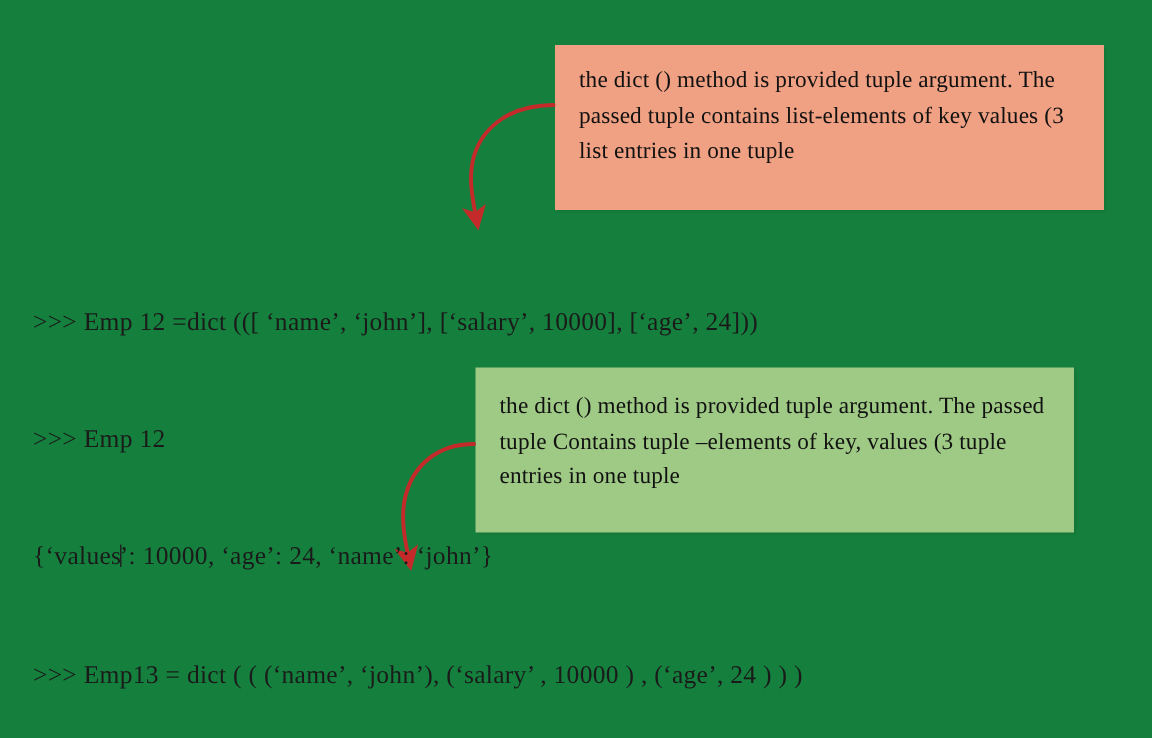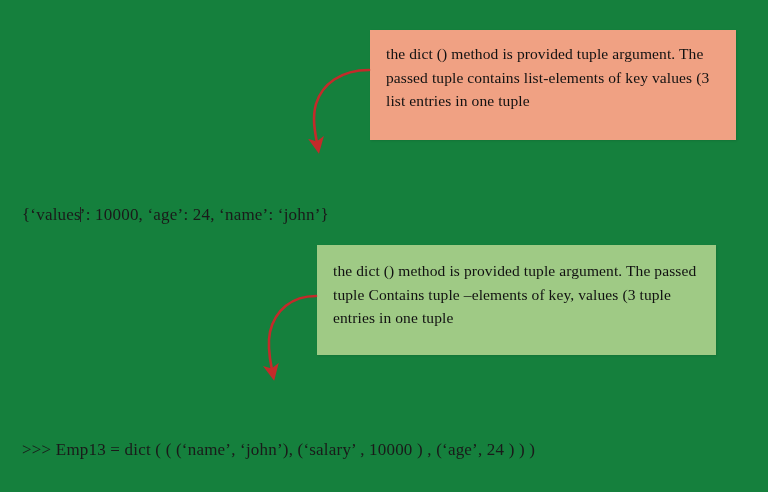--- a/index.html
+++ b/index.html
@@ -117,20 +117,22 @@
   <svg id="arrow-two" class="arrow-svg" width="768" height="492" viewBox="0 0 768 492">
     <defs>
       <marker id="head-red-2" markerWidth="7" markerHeight="7" refX="2.2" refY="3.1" orient="auto">
         <path d="M0,0 L6.4,3.1 L0,6.2 L1.6,3.1 Z" fill="#C42A2A"></path>
       </marker>
     </defs>
     <path d="M 316 296 C 292 296 275 310 270 332 C 267 346 270 360 272 370" fill="none" stroke="#C42A2A" stroke-width="2.6" stroke-linecap="round" marker-end="url(#head-red-2)"></path>
   </svg>
 
   <div id="code-top" class="code-block">
+    <div class="code-line">&gt;&gt;&gt; Emp 12 =dict (([ ‘name’, ‘john’], [‘salary’, 10000], [‘age’, 24]))</div>
+    <div class="code-line">&gt;&gt;&gt; Emp 12</div>
     <div class="code-line caret-line"><span>{‘values</span><span class="caret"></span><span>’: 10000, ‘age’: 24, ‘name’: ‘john’}</span></div>
   </div>
 
   <div id="code-bottom" class="code-block">
     <div class="code-line">&gt;&gt;&gt; Emp13 = dict ( ( (‘name’, ‘john’), (‘salary’ , 10000 ) , (‘age’, 24 ) ) )</div>
     
     
     
   </div>
 

